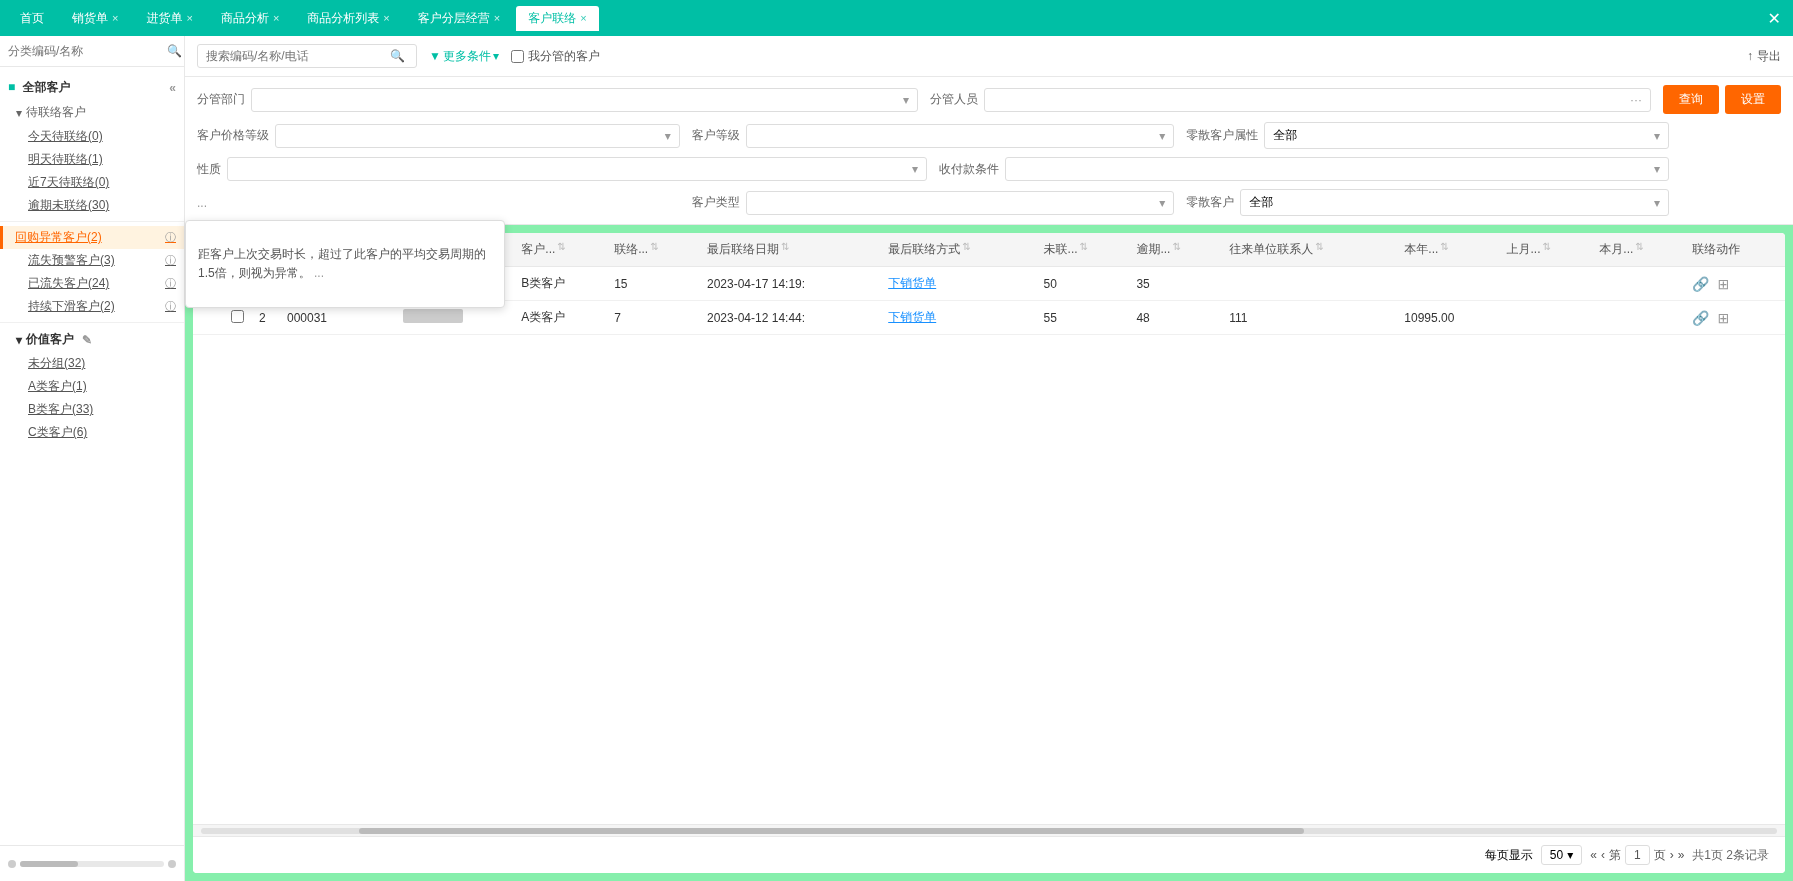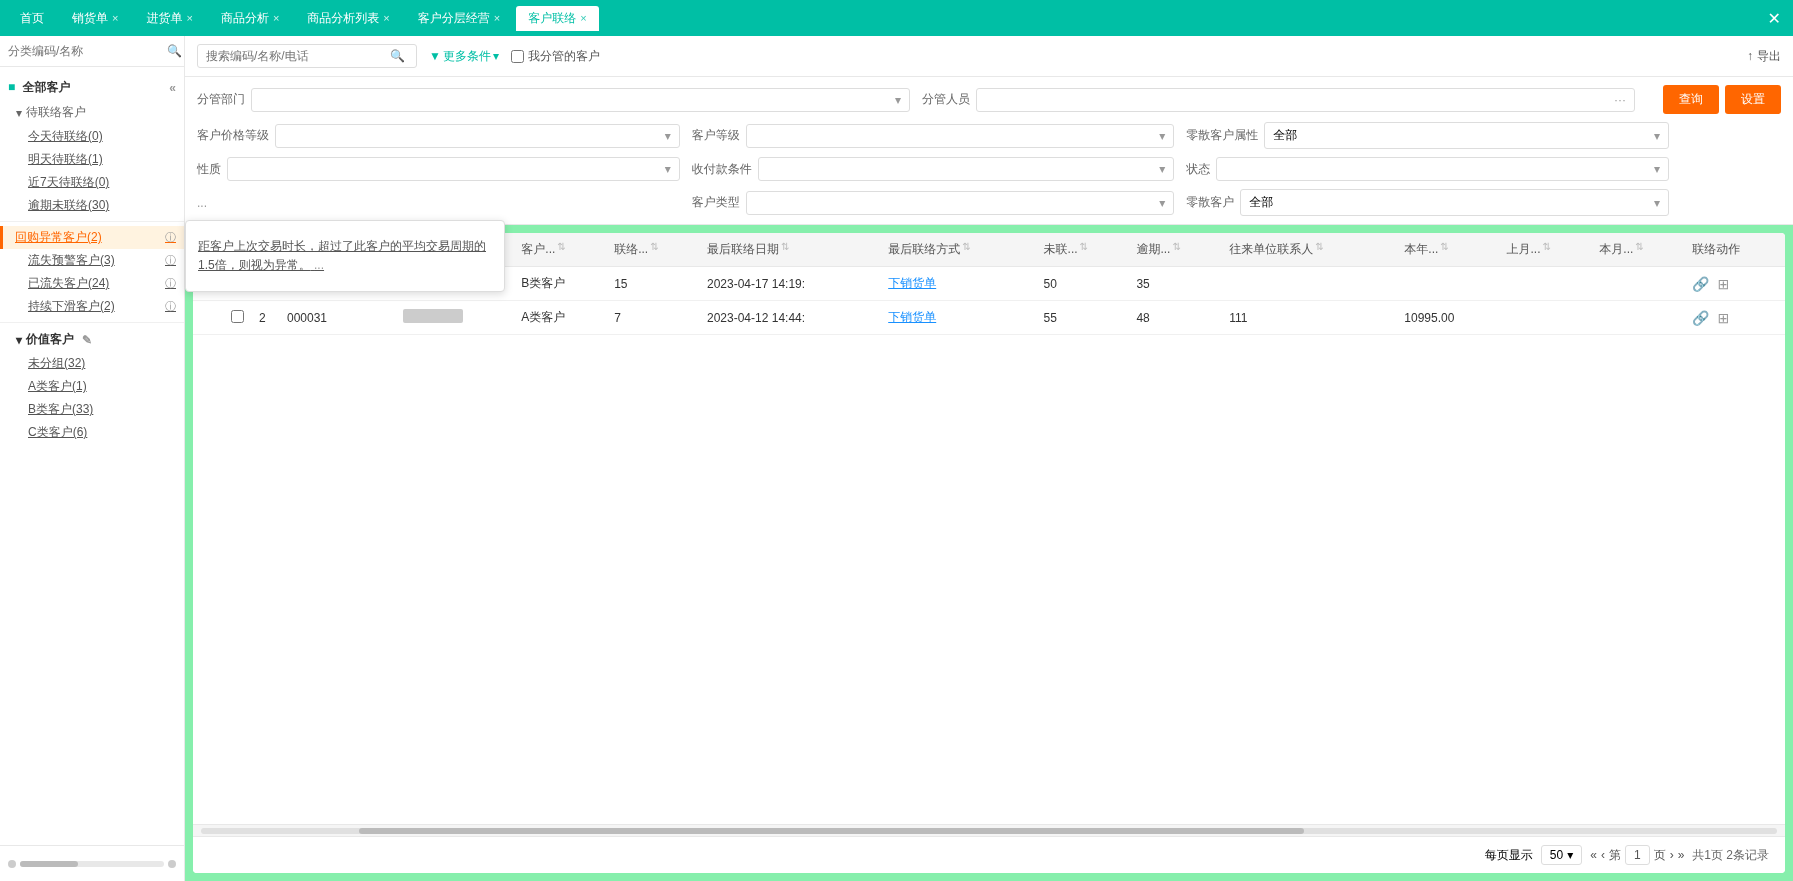--- a/index.html
+++ b/index.html
@@ -120,31 +120,30 @@
       display: flex;
       align-items: center;
       gap: 4px;
     }
 
     
     .tooltip-overlay {
       position: absolute;
       background: white;
       border: 1px solid #ddd;
-      padding: 16px 12px;
+      padding: 24px 12px;
       border-radius: 4px;
       box-shadow: 0 2px 8px rgba(0,0,0,0.15);
       z-index: 100;
       left: 185px;
       top: 220px;
       max-width: 320px;
       color: #555;
       font-size: 12px;
       line-height: 1.6;
-      text-decoration: underline;
     }
 
     
     .right-content {
       flex: 1;
       display: flex;
       flex-direction: column;
       background: #86efac;
       overflow: hidden;
     }
@@ -245,21 +244,20 @@
       gap: 6px;
       align-items: center;
     }
     .btn-query {
       background: #ff6600;
       color: white;
       border: none;
       padding: 6px 16px;
       border-radius: 3px;
       cursor: pointer;
-      margin-left: 16px;
     }
     .btn-settings {
       background: #ff6600;
       color: white;
       border: none;
       padding: 6px 16px;
       border-radius: 3px;
       cursor: pointer;
     }
     .filter-dots {
@@ -577,27 +575,20 @@
       <div class="filter-row">
         <div class="filter-cell">
           <span class="filter-label">性质</span>
           <div class="filter-select" style="flex:2;">
             <span></span>
             <span class="chevron-down"></span>
           </div>
         </div>
         <div class="filter-cell">
           <span class="filter-label">收付款条件</span>
-          <div class="filter-select" style="flex:2;">
-            <span></span>
-            <span class="chevron-down"></span>
-          </div>
-        </div>
-        <div class="filter-cell">
-          <span class="filter-label">状态</span>
           <div class="filter-select" style="flex:2;">
             <span></span>
             <span class="chevron-down"></span>
           </div>
         </div>
         <div style="width:100px;"></div>
       </div>
 
       <div class="filter-row">
         <div style="display:flex;align-items:center;gap:8px;flex:1;">

